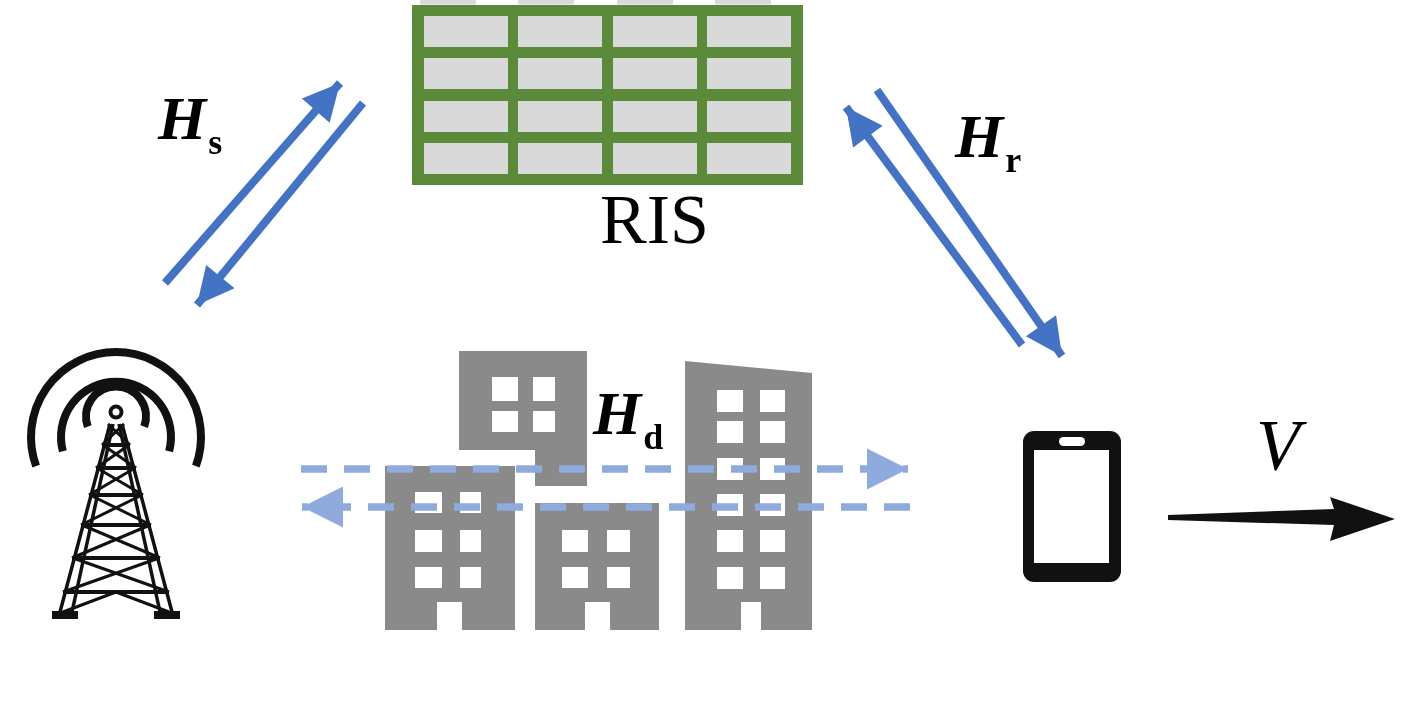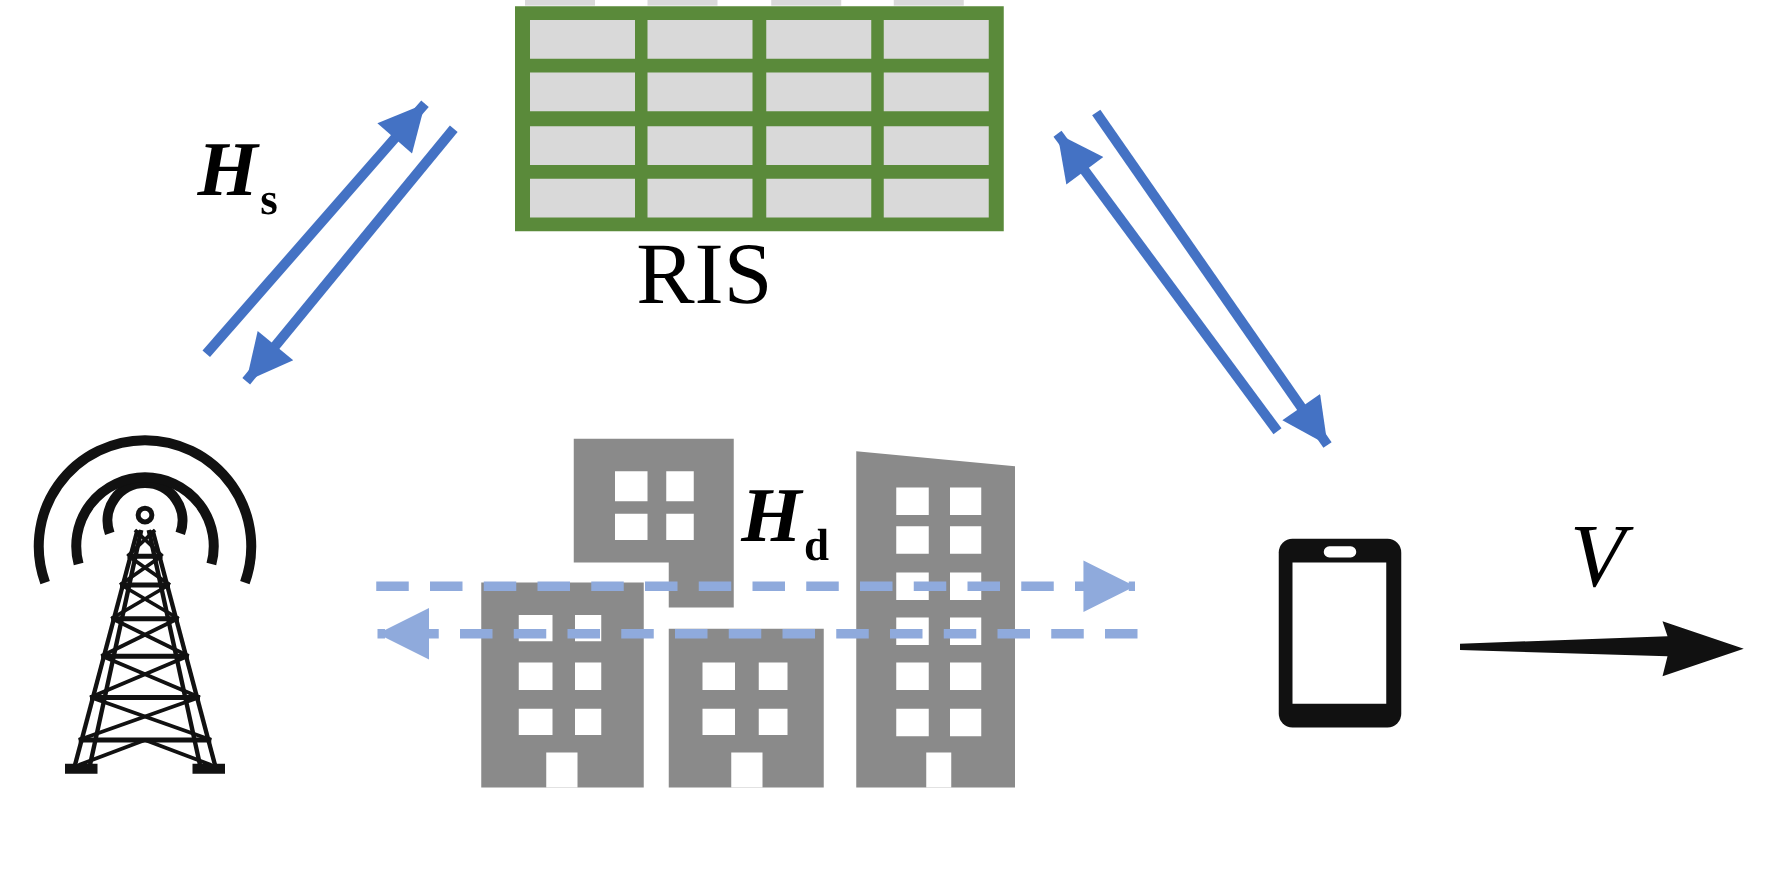--- a/index.html
+++ b/index.html
@@ -11,21 +11,21 @@
   
   .f-blue{fill:var(--blue)}   .s-blue{stroke:var(--blue)}
   .f-light{fill:var(--lightblue)} .s-light{stroke:var(--lightblue)}
   .f-green{fill:var(--green)} .f-cell{fill:var(--cellgray)}
   .f-bldg{fill:var(--bldg)}   .f-ink{fill:var(--ink)} .s-ink{stroke:var(--ink)}
   .f-white{fill:#ffffff}
   .label{
     position:absolute;color:#000;line-height:1;white-space:nowrap;
     font-family:"Liberation Serif", serif;
   }
-  .node-label{text-align:left;width:200px;}
+  .node-label{text-align:right;width:200px;}
   .chan{font-weight:bold;font-style:italic;font-size:62px;}
   .chan .sub{
     display:inline-block;font-size:36px;font-weight:bold;font-style:normal;
     transform:translateY(15px);margin-left:2px;
   }
   .vel{font-style:italic;font-size:72px;}
 </style>
 </head>
 <body>
 
@@ -183,24 +183,27 @@
 
     <g>
       <rect x="1023" y="431" width="98" height="151" rx="11" class="f-ink"></rect>
       <rect x="1034" y="450" width="75" height="113" class="f-white"></rect>
       <rect x="1059" y="437" width="26" height="9" rx="4.5" class="f-white"></rect>
     </g>
 
     <polygon points="1168,515 1334,509 1330,497 1395,519 1330,541 1334,525 1168,520" class="f-ink"></polygon>
   </svg>
 
-  <div class="label chan" style="left:158px;top:105px;text-align:center;">
+  <div class="label chan" style="left:158px;top:87px;text-align:center;">
     <span>H</span><span class="sub">s</span>
   </div>
 
+  <div class="label chan" style="left:955px;top:105px;">
+    <span>H</span><span class="sub">r</span>
+  </div>
 
   <div class="label chan" style="left:593px;top:382px;text-align:center;">
     <span>H</span><span class="sub">d</span>
   </div>
 
   <div class="label vel" style="left:1256px;top:409px;">V</div>
 
   <div class="label node-label" style="left:509px;top:185px;font-size:70px;">RIS</div>
 
 

